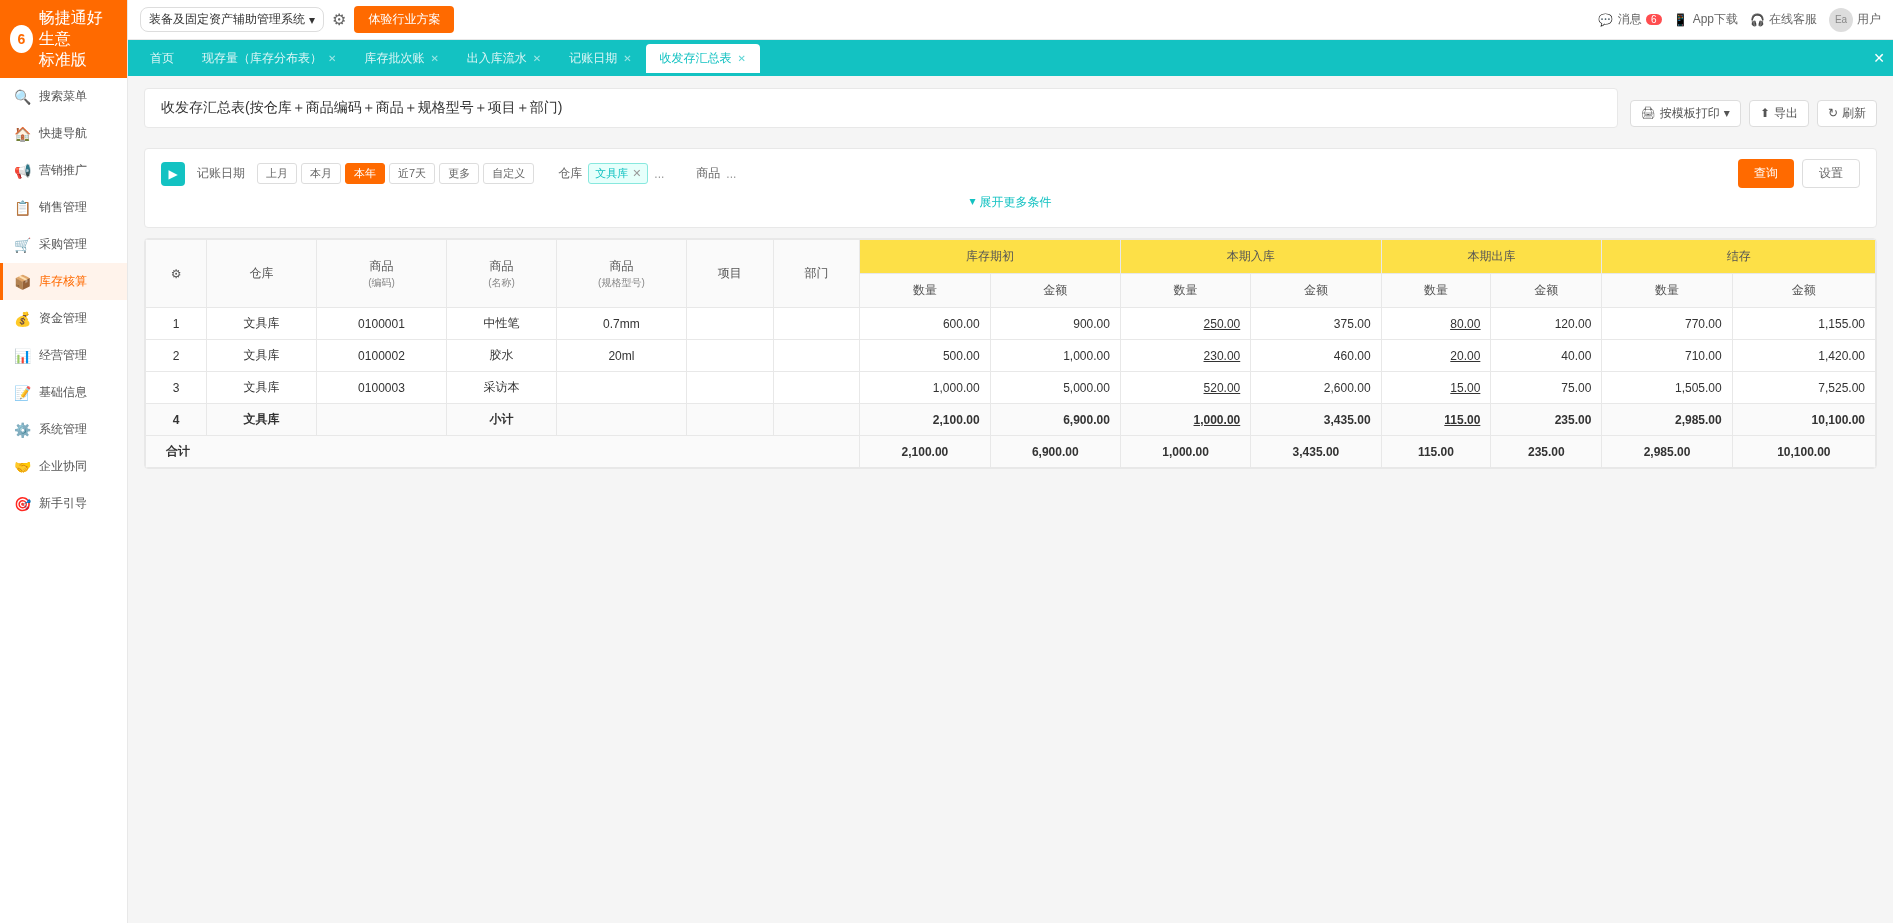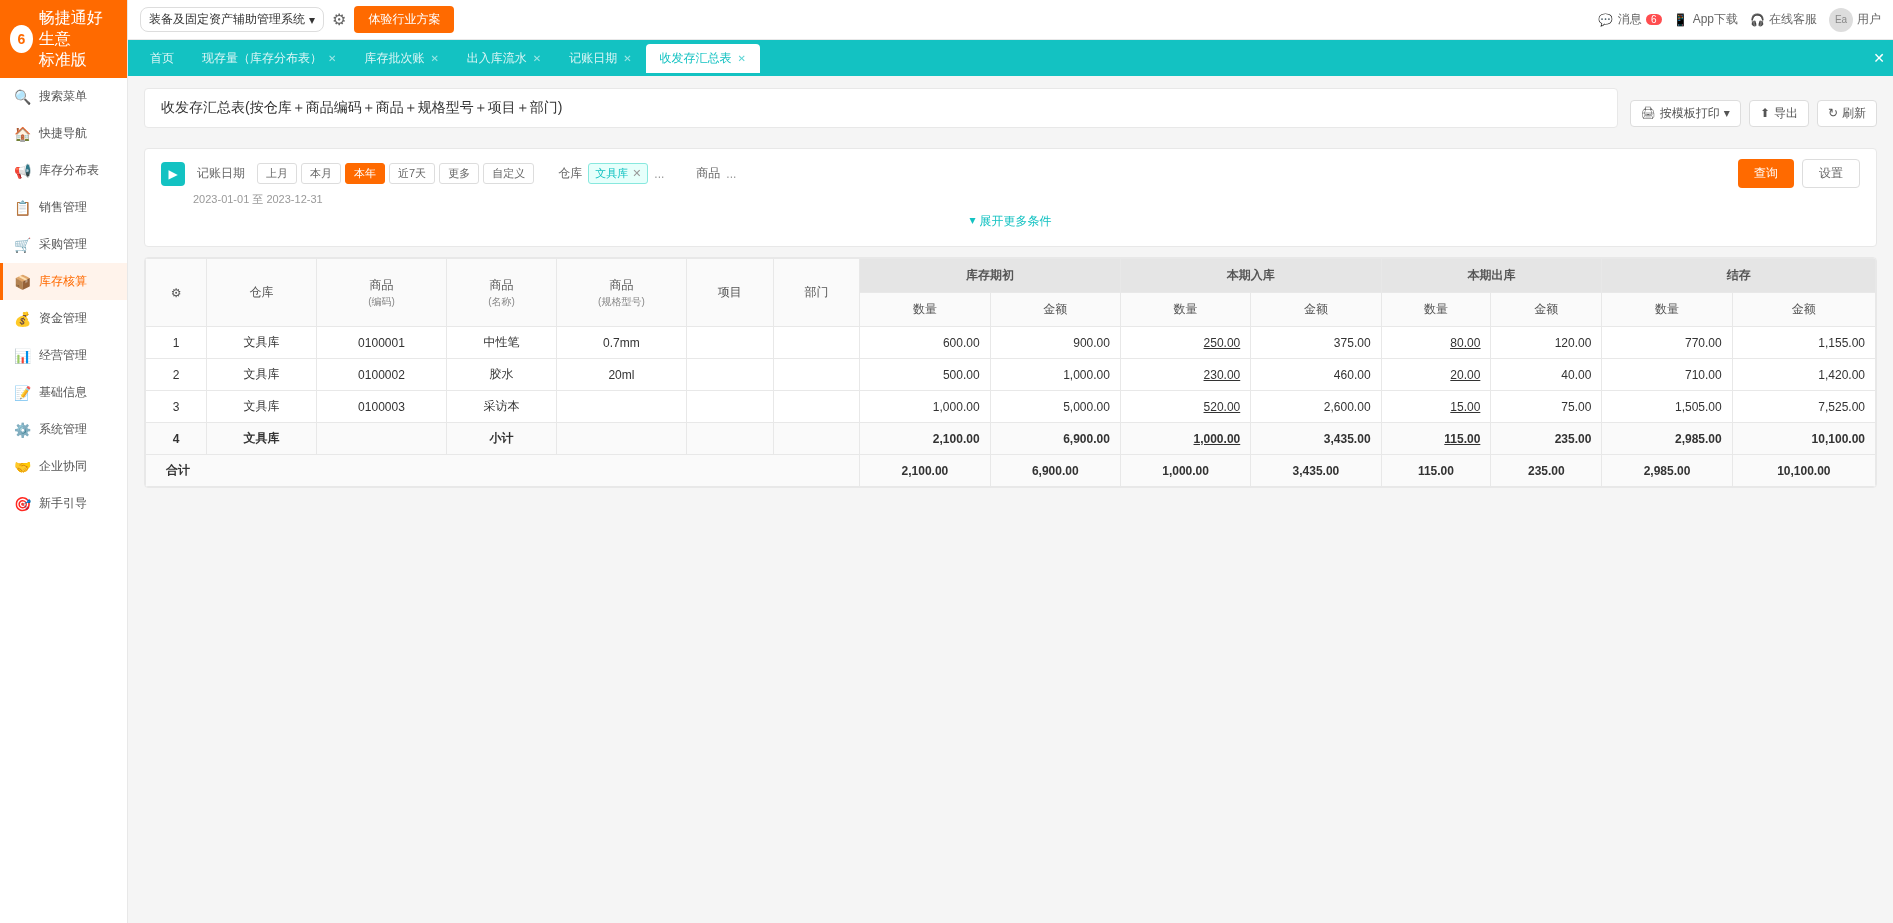--- a/index.html
+++ b/index.html
@@ -55,21 +55,21 @@
     .btn-query { background: #ff6a00; color: #fff; border: none; border-radius: 4px; padding: 5px 16px; cursor: pointer; font-size: 12px; }
     .btn-settings { background: #fff; color: #666; border: 1px solid #ddd; border-radius: 4px; padding: 5px 16px; cursor: pointer; font-size: 12px; text-align: center; }
     .expand-row { display: flex; justify-content: center; padding: 6px 0; color: #13c2c2; font-size: 12px; cursor: pointer; }
     .toolbar-btn { display: flex; align-items: center; gap: 4px; padding: 4px 10px; border: 1px solid #ddd; border-radius: 4px; background: #fff; cursor: pointer; font-size: 12px; color: #555; }
 
     
     .data-table { background: #fff; border: 1px solid #e8e8e8; border-radius: 4px; overflow: hidden; }
     .data-table table { width: 100%; border-collapse: collapse; font-size: 12px; }
     .data-table thead tr { background: #fafafa; }
     .data-table thead th { padding: 8px 10px; border: 1px solid #e8e8e8; font-weight: 500; color: #555; text-align: center; white-space: nowrap; }
-    .data-table thead th.group-header { background: #e5e5e5; font-weight: bold; }
+    .data-table thead th.group-header { background: #fde047; }
     .data-table tbody td { padding: 7px 10px; border: 1px solid #e8e8e8; color: #333; text-align: center; white-space: nowrap; }
     .data-table tbody tr.subtotal td { font-weight: bold; background: #fafafa; }
     .data-table tfoot td { padding: 7px 10px; border: 1px solid #e8e8e8; font-weight: bold; background: #fafafa; text-align: center; white-space: nowrap; }
     .underline-link { text-decoration: underline; cursor: pointer; color: #333; }
     .num-right { text-align: right; }
   </style>
 </head>
 <body>
 
 <div class="app-container">
@@ -87,21 +87,21 @@
     <div class="sidebar-item">
           <span class="icon">🔍</span>
           <span>搜索菜单</span>
         </div>
         <div class="sidebar-item">
           <span class="icon">🏠</span>
           <span>快捷导航</span>
         </div>
         <div class="sidebar-item">
           <span class="icon">📢</span>
-          <span>库存分布表</span>
+          <span>营销推广</span>
         </div>
         <div class="sidebar-item">
           <span class="icon">📋</span>
           <span>销售管理</span>
         </div>
         <div class="sidebar-item">
           <span class="icon">🛒</span>
           <span>采购管理</span>
         </div>
         <div class="sidebar-item active">
@@ -236,23 +236,20 @@
             <span class="filter-more">...</span>
           </div>
           <div style="display:flex;align-items:center;gap:6px;margin-left:20px;">
             <span class="filter-label">商品</span>
             <span class="filter-more">...</span>
           </div>
           <div style="margin-left:auto;display:flex;gap:8px;">
             <button class="btn-query">查询</button>
             <button class="btn-settings">设置</button>
           </div>
-        </div>
-        <div style="margin-top:4px;padding-left:32px;">
-          <span style="font-size:11px;color:#999;">2023-01-01 至 2023-12-31</span>
         </div>
         <div class="expand-row">
           <span style="margin-right:4px;">▾</span>
           <span>展开更多条件</span>
         </div>
       </div>
 
       <div class="data-table">
         <table>
           <thead>

